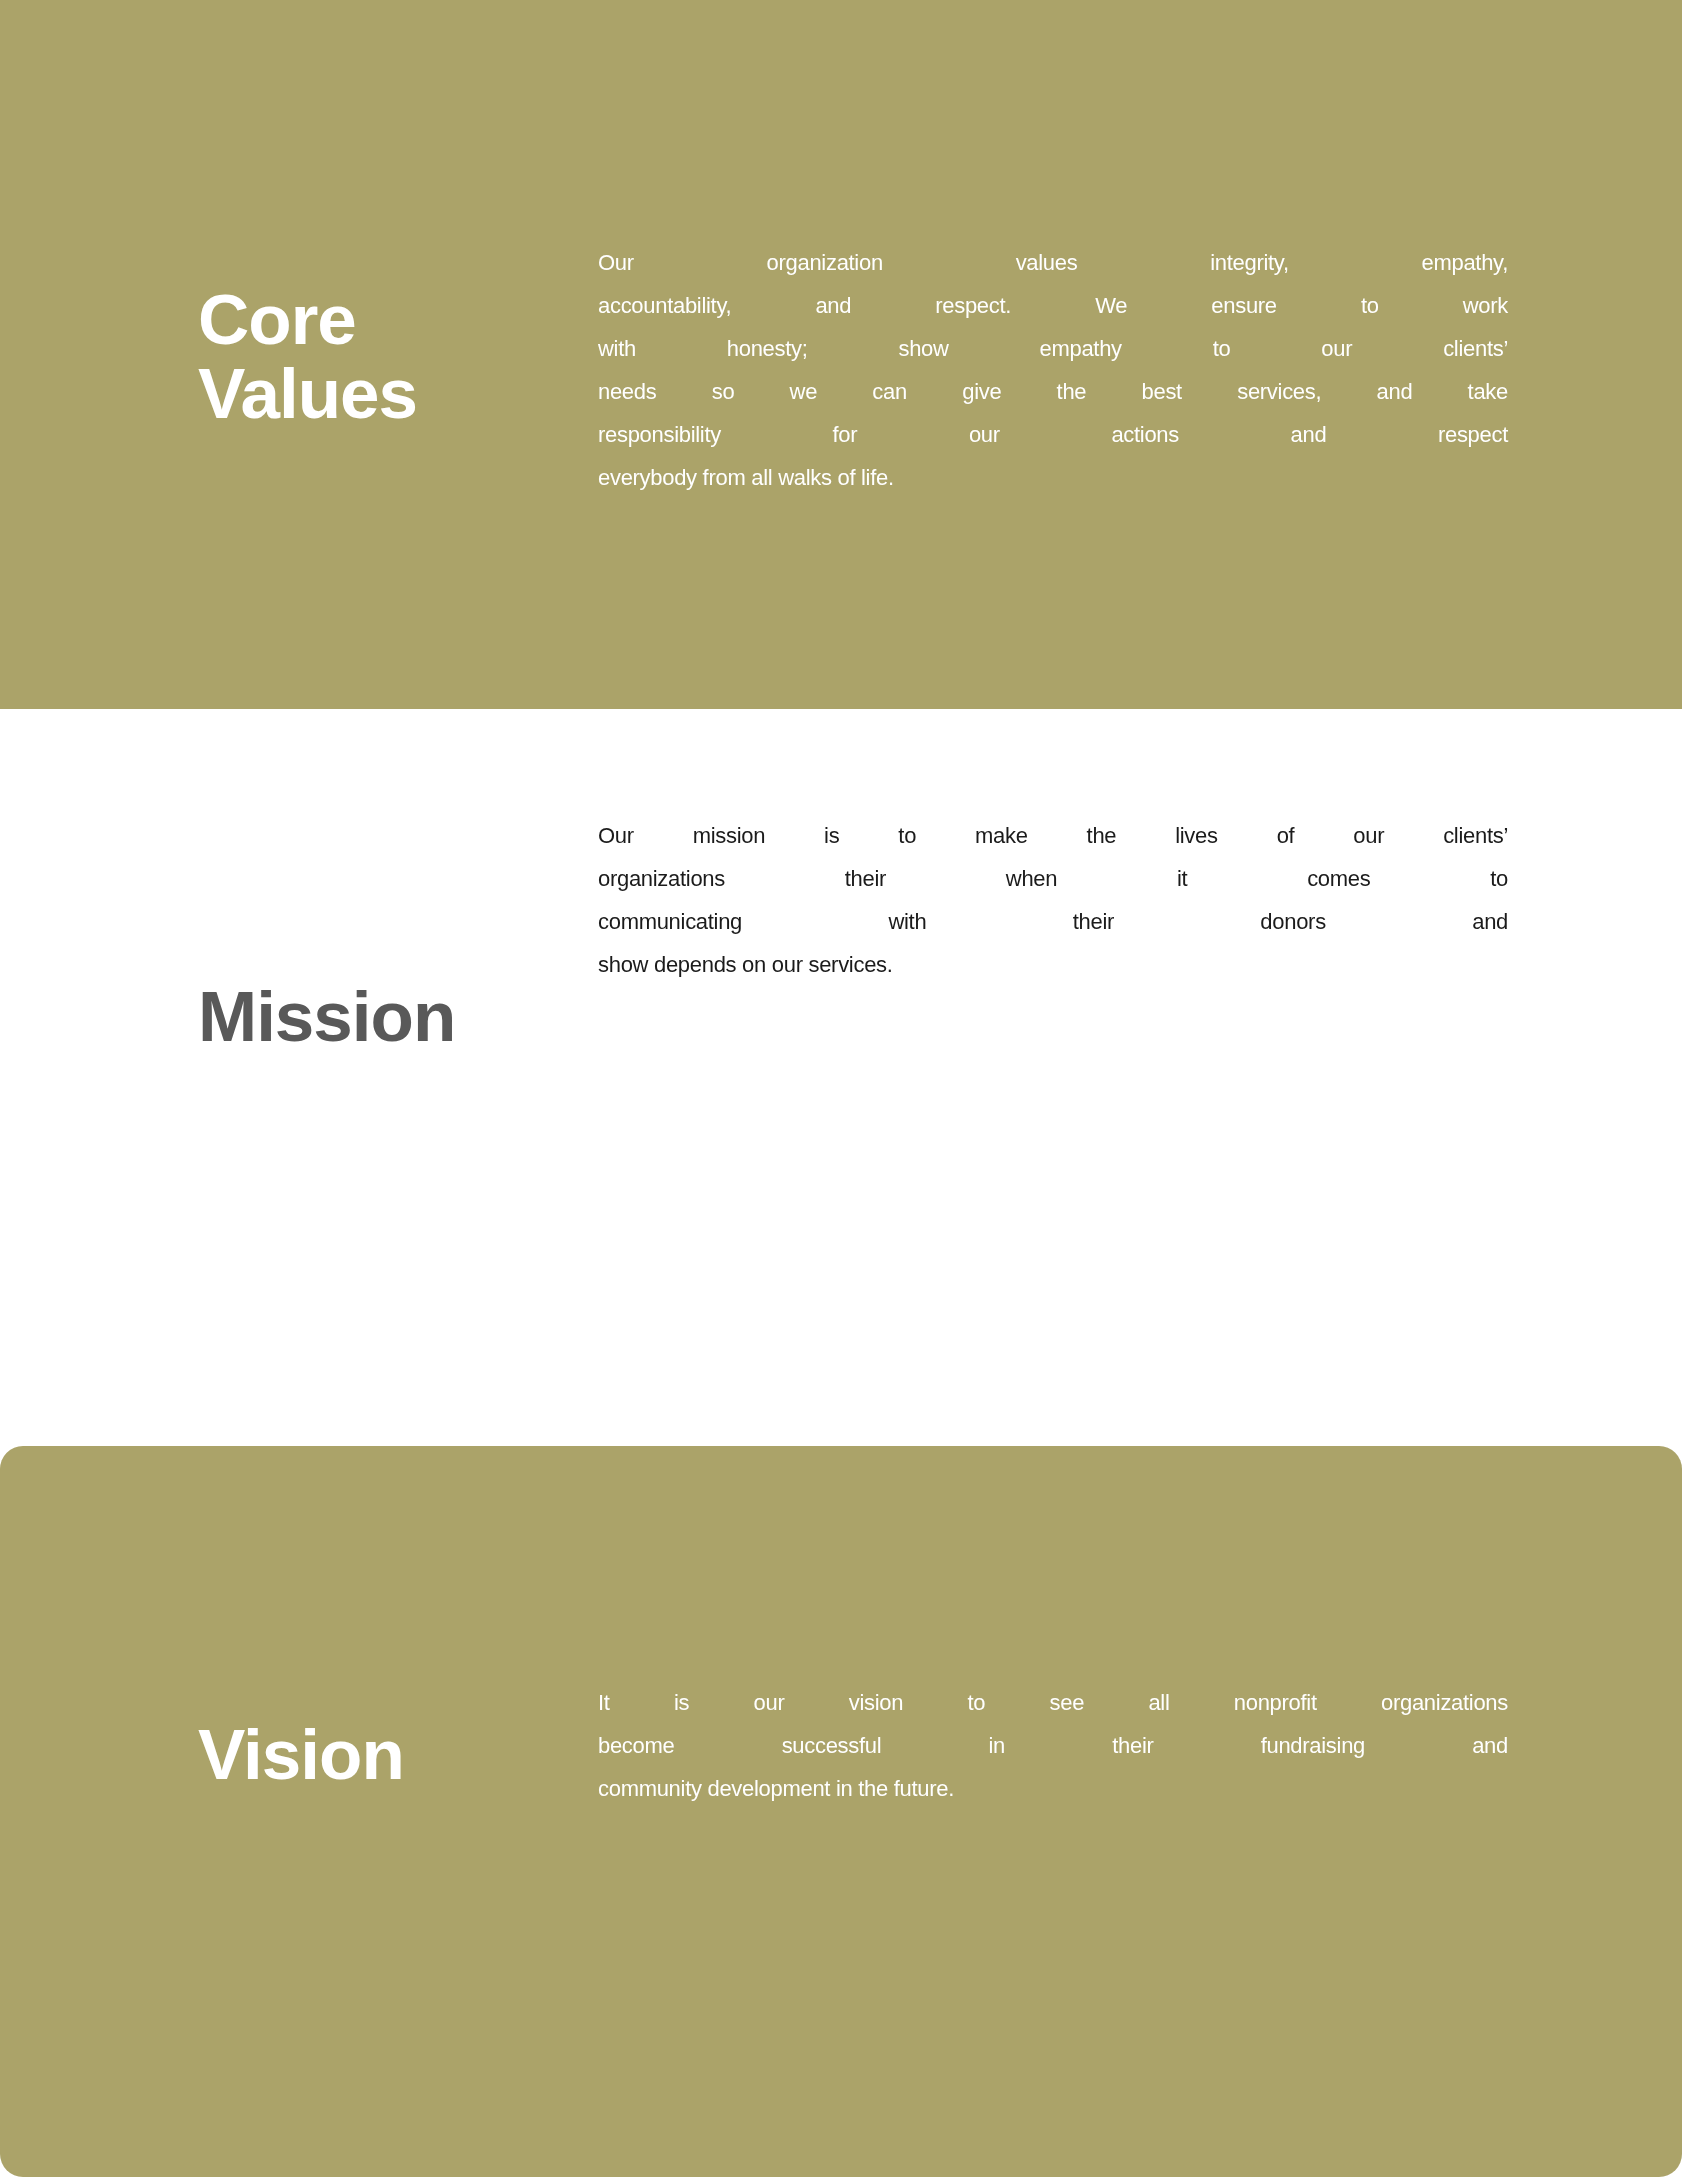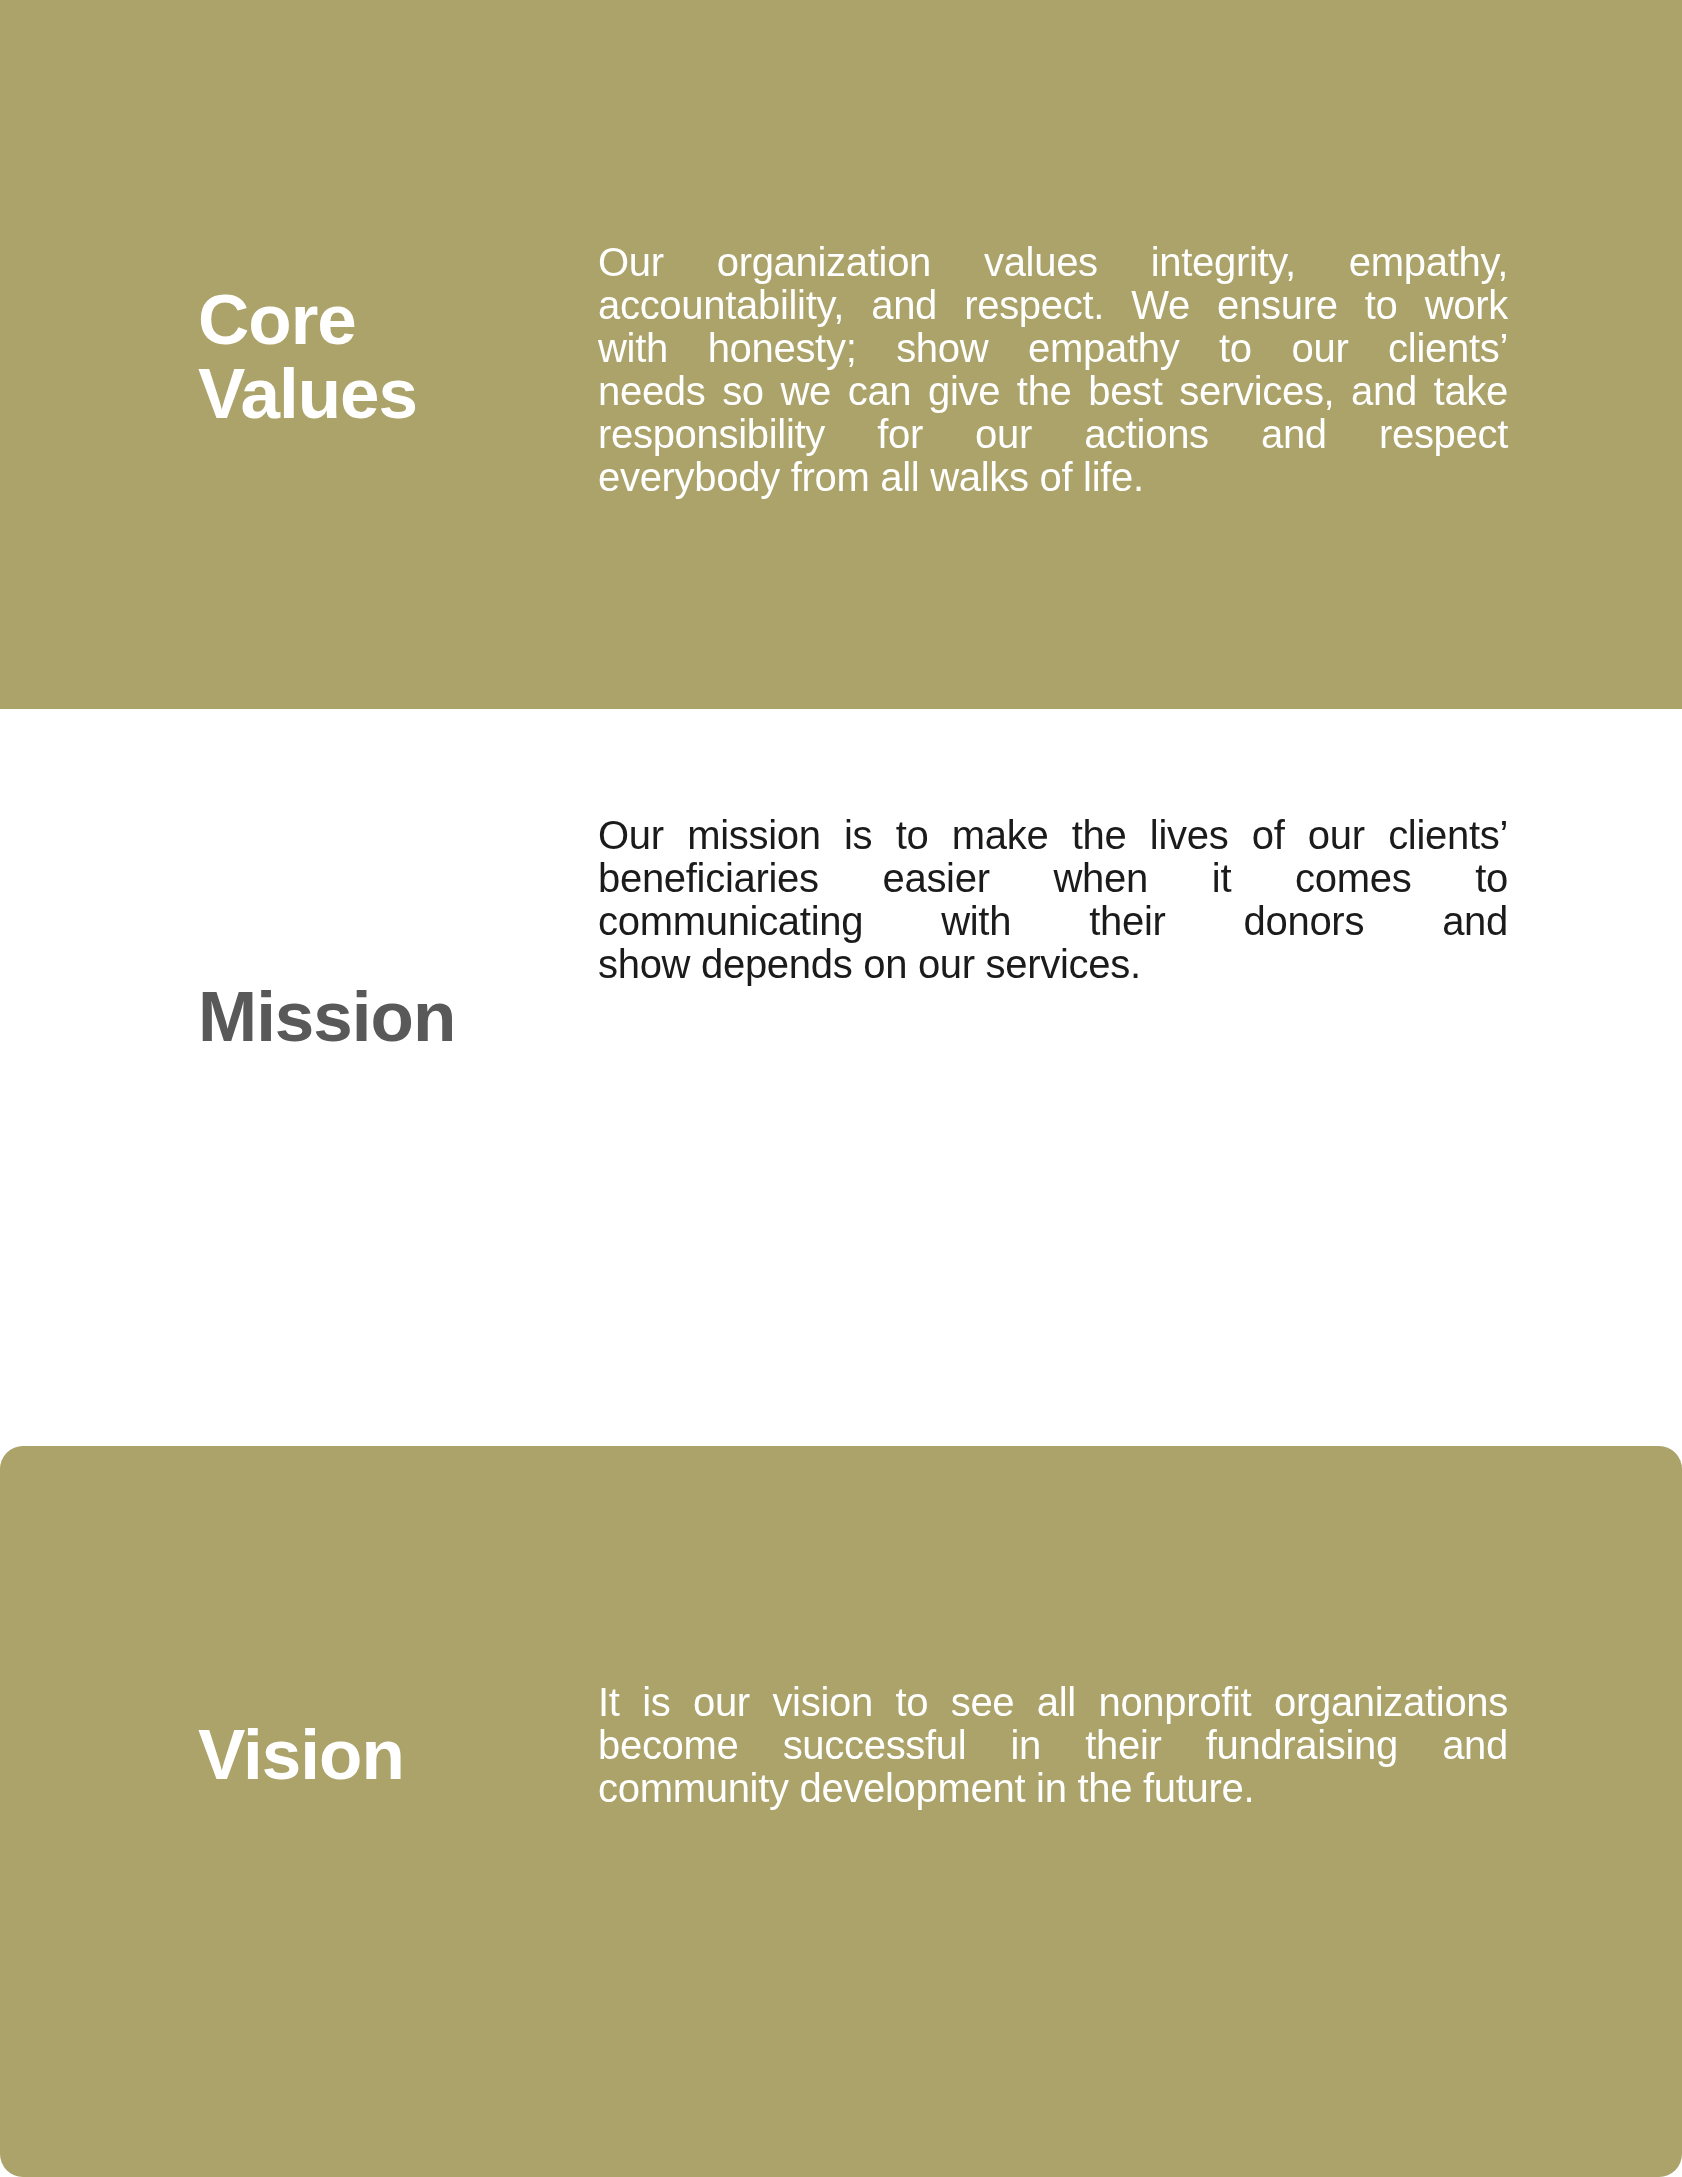--- a/index.html
+++ b/index.html
@@ -31,21 +31,21 @@
     flex: 0 0 400px;
     width: 400px;
     font-size: 71px;
     line-height: 74px;
     font-weight: bold;
     letter-spacing: -1px;
   }
   .body-col {
     flex: 1 1 auto;
     min-width: 0;
-    font-size: 40px;
+    font-size: 22px;
     line-height: 43px;
     letter-spacing: -0.3px;
   }
 
   
   .sec1 .heading-col { margin-top: 283px; color: var(--white_text, #fff); }
   .sec1 .body-col    { margin-top: 241px; color: var(--white_text, #fff); }
   .sec2 .heading-col { margin-top: 271px; color: var(--heading_gray, #595959); }
   .sec2 .body-col    { margin-top: 105px; color: var(--body_dark, #1B1B1B); }
   .sec3 .heading-col { margin-top: 272px; color: var(--white_text, #fff); }
@@ -83,21 +83,21 @@
     </div>
   </div>
 
   <div class="section sec2 sec-white">
     <div class="row">
       <div class="heading-col">
           <div class="heading-line">Mission</div>
         </div>
       <div class="body-col">
           <div class="body-line">Our mission is to make the lives of our clients’</div>
-          <div class="body-line">beneficiaries easier when it comes to</div>
+          <div class="body-line">organizations their when it comes to</div>
           <div class="body-line">communicating with their donors and</div>
           <div class="body-line">show depends on our services.</div>
         </div>
     </div>
   </div>
 
   <div class="section sec3 sec-olive">
     <div class="row">
       <div class="heading-col">
           <div class="heading-line">Vision</div>

